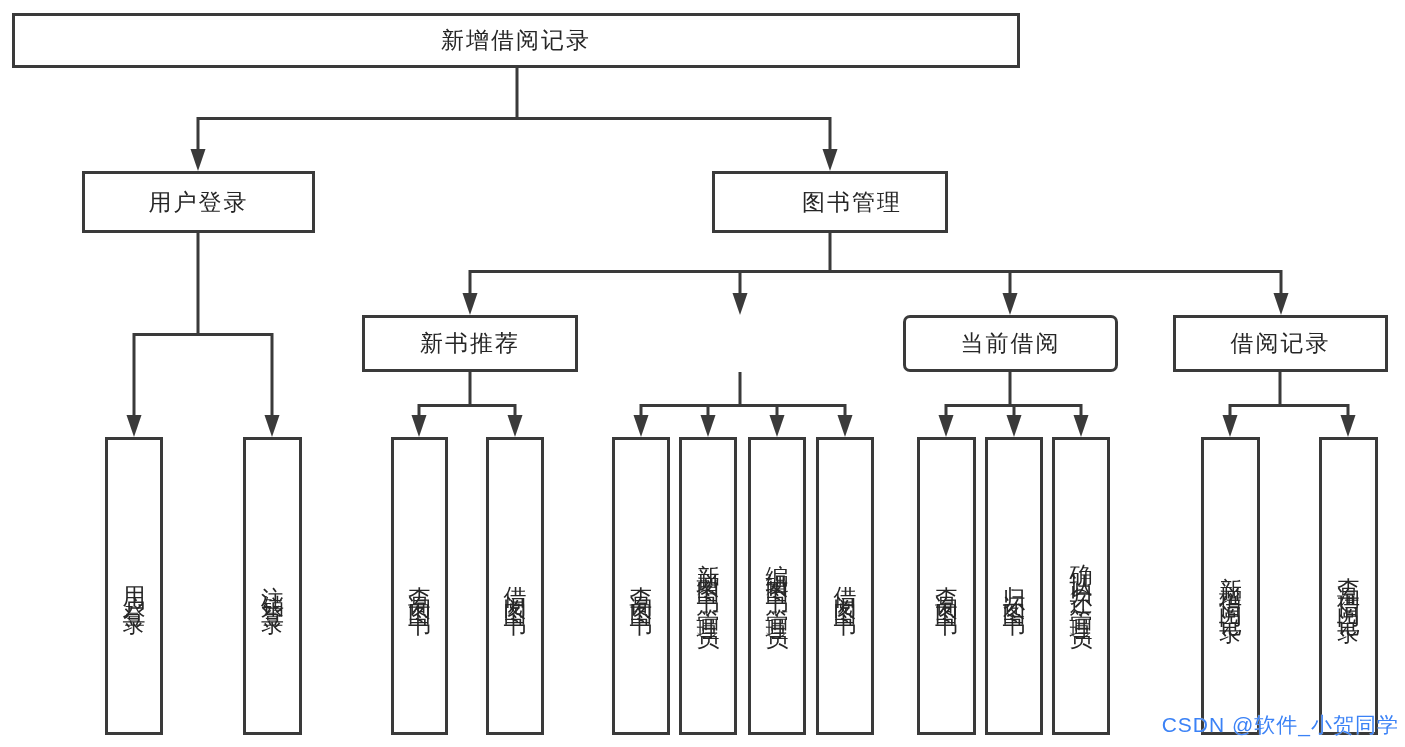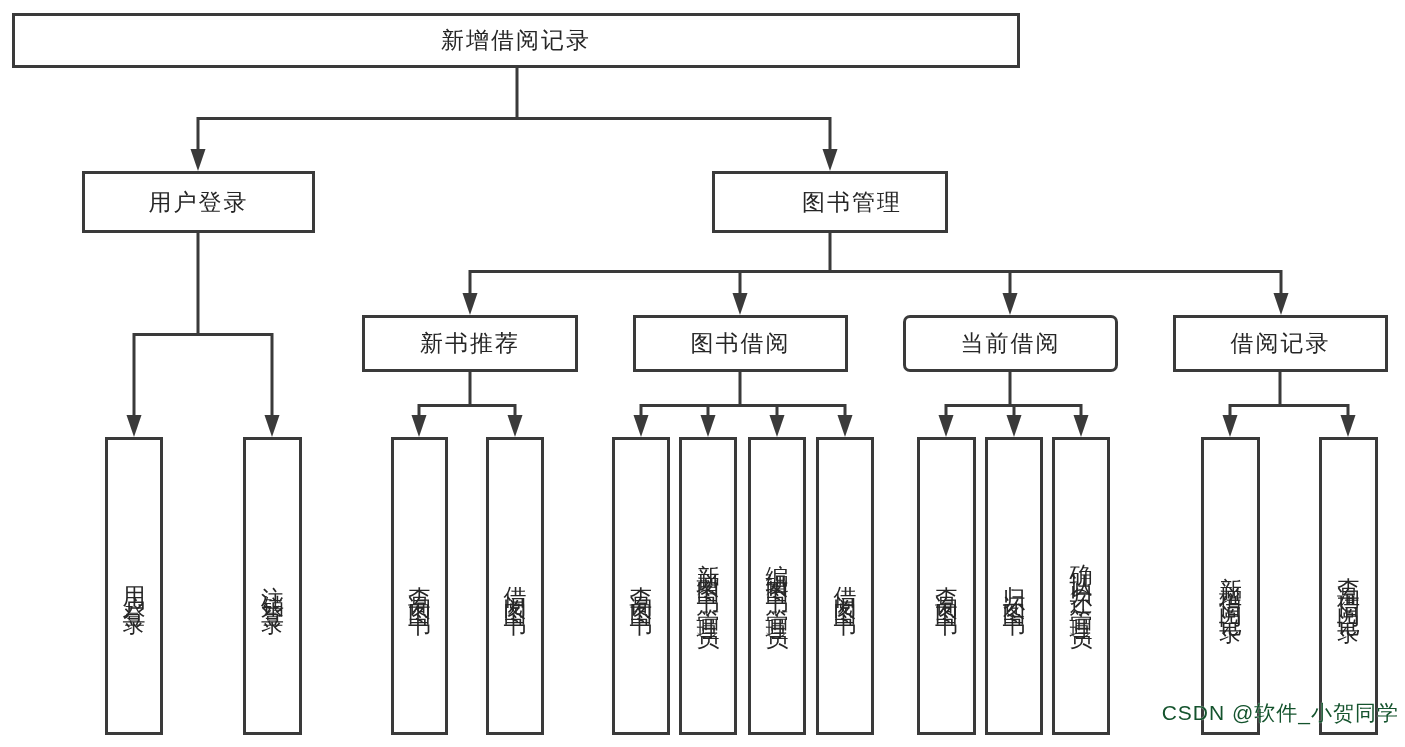--- a/index.html
+++ b/index.html
@@ -37,23 +37,23 @@
     writing-mode: vertical-rl;
     text-orientation: mixed;
     font-size: 23px;
     letter-spacing: 9px;
     line-height: 1.0;
     white-space: nowrap;
   }
   .watermark {
     position: absolute;
     right: 6px;
-    bottom: 20px;
+    bottom: 8px;
     font-size: 21px;
-    color: #14532d;
+    color: #3b82f6;
     letter-spacing: 1px;
     white-space: nowrap;
     text-shadow: 0 0 1px #ffffff;
   }
 </style>
 </head>
 <body>
 
 <div id="canvas">
 
@@ -94,23 +94,20 @@
 
   <div class="node h" style="left:82px; top:171px; width:233px; height:62px;">
     <span class="label">用户登录</span>
   </div>
   <div class="node h" style="left:712px; top:171px; width:236px; height:62px;padding-left:44px;">
     <span class="label">图书管理</span>
   </div>
 
   <div class="node h" style="left:362px; top:315px; width:216px; height:57px;">
     <span class="label">新书推荐</span>
-  </div>
-  <div class="node h" style="left:633px; top:315px; width:215px; height:57px;">
-    <span class="label">图书借阅</span>
   </div>
   <div class="node h" style="left:903px; top:315px; width:215px; height:57px;border-radius:7px;">
     <span class="label">当前借阅</span>
   </div>
   <div class="node h" style="left:1173px; top:315px; width:215px; height:57px;">
     <span class="label">借阅记录</span>
   </div>
 
   <div class="node v" style="left:105px; top:437px; width:58px; height:298px;">
     <span class="label">用户登录</span>

